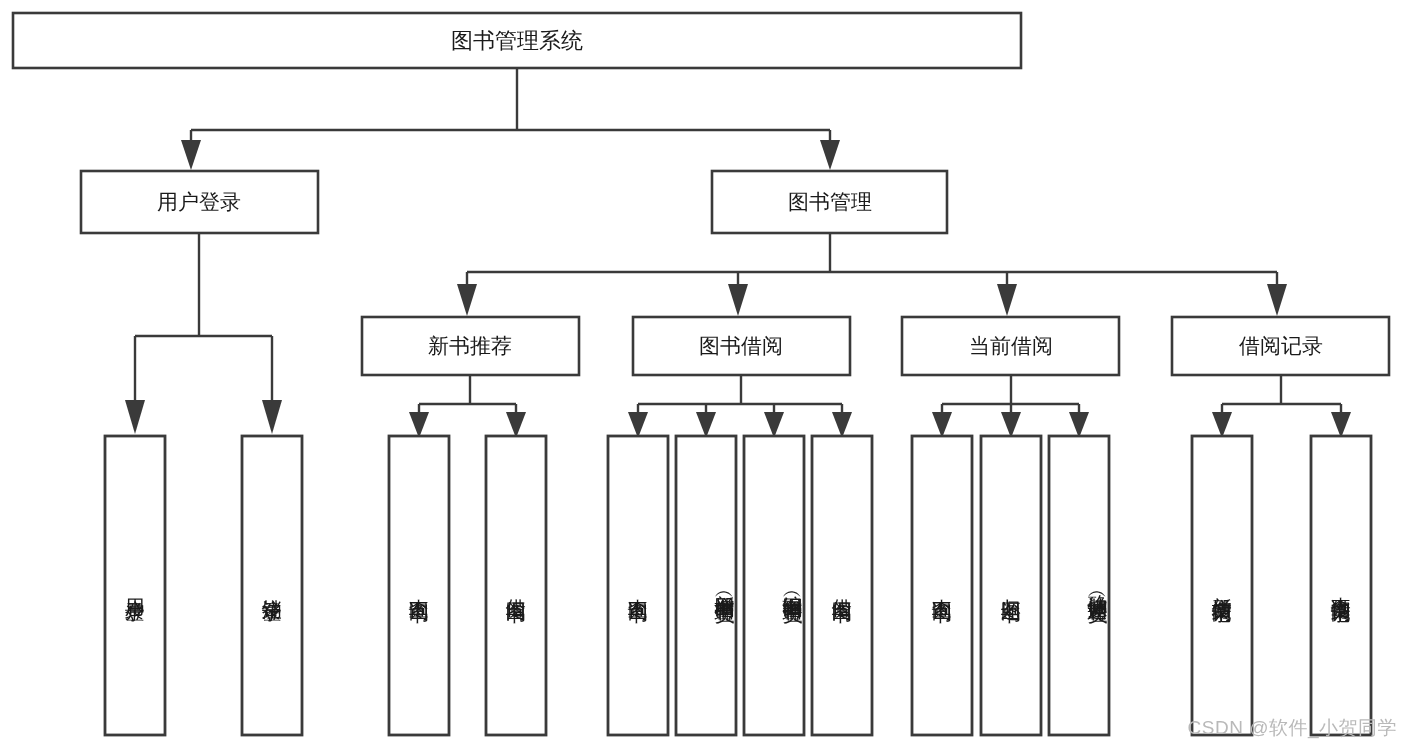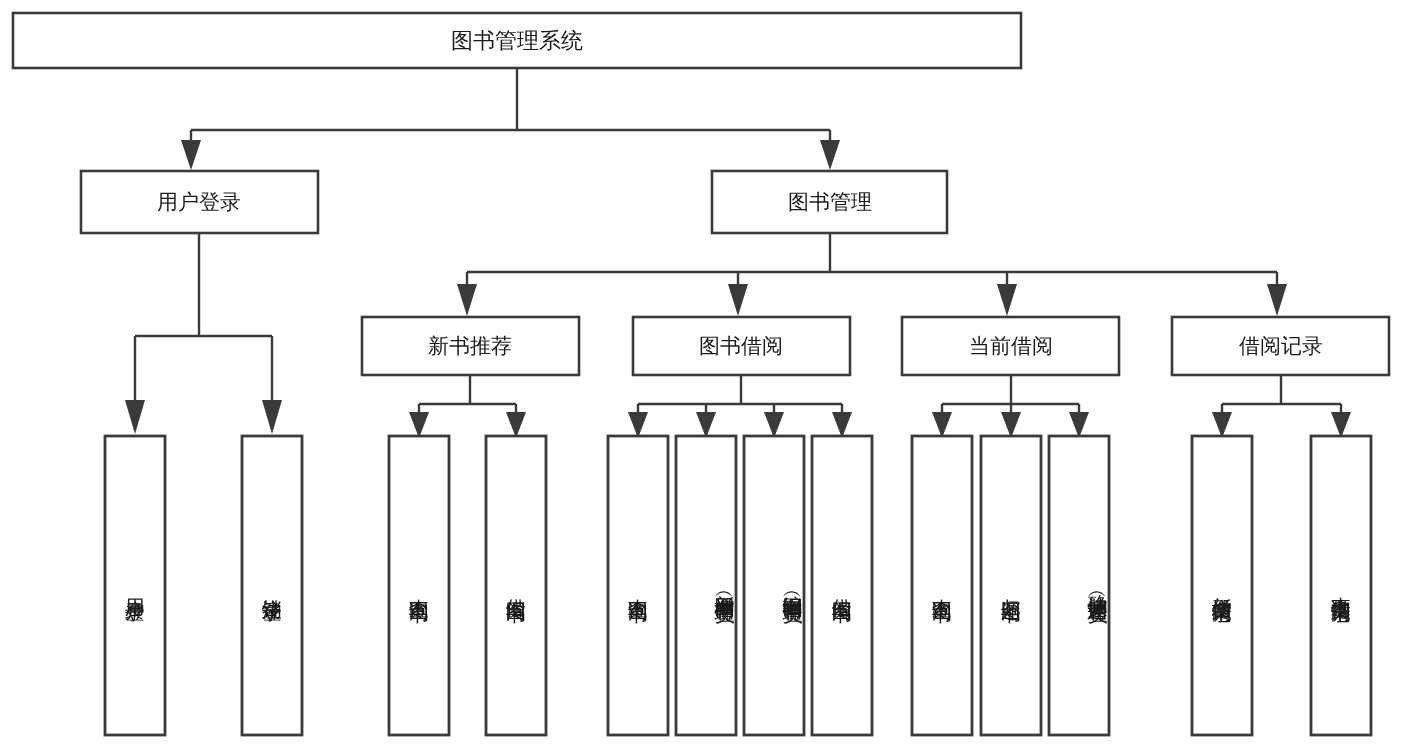--- a/index.html
+++ b/index.html
@@ -226,14 +226,15 @@
   <div class="leaf-label" style="left:744px; top:436px; width:60px; height:299px; align-items:flex-start;">编辑图书（管理员）</div>
   <div class="leaf-label" style="left:812px; top:436px; width:60px; height:299px;">借阅图书</div>
 
   <div class="leaf-label" style="left:912px; top:436px; width:60px; height:299px;">查询图书</div>
   <div class="leaf-label" style="left:981px; top:436px; width:60px; height:299px;">归还图书</div>
   <div class="leaf-label" style="left:1049px; top:436px; width:60px; height:299px; align-items:flex-start;">确认归还（管理员）</div>
 
   <div class="leaf-label" style="left:1192px; top:436px; width:60px; height:299px;">新增借阅记录</div>
   <div class="leaf-label" style="left:1311px; top:436px; width:60px; height:299px;">查询借阅记录</div>
 
+  <div class="watermark">CSDN @软件_小贺同学</div>
 
 </div>
 
 </body></html>

